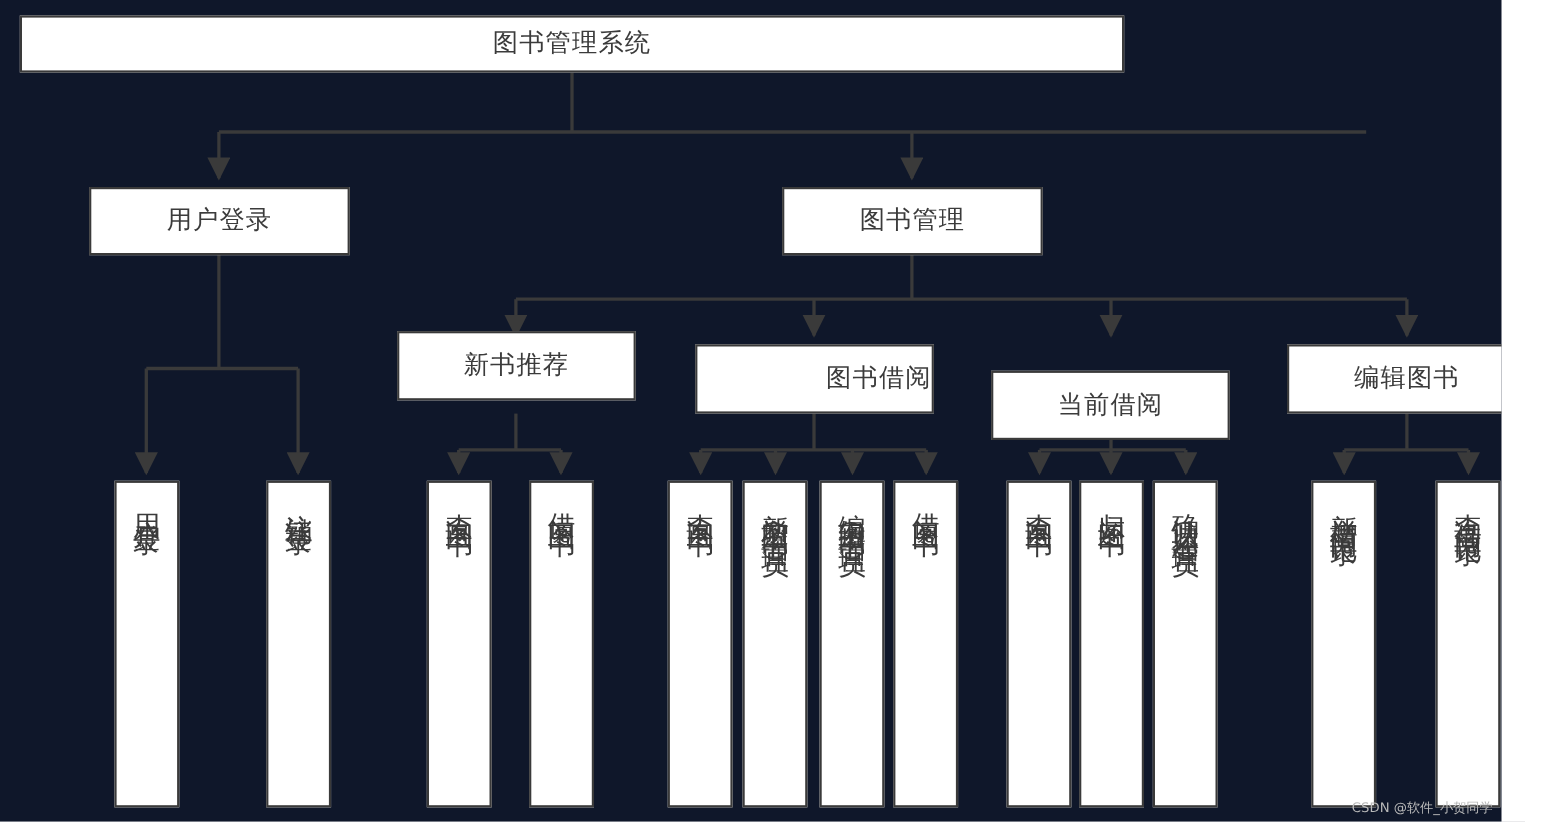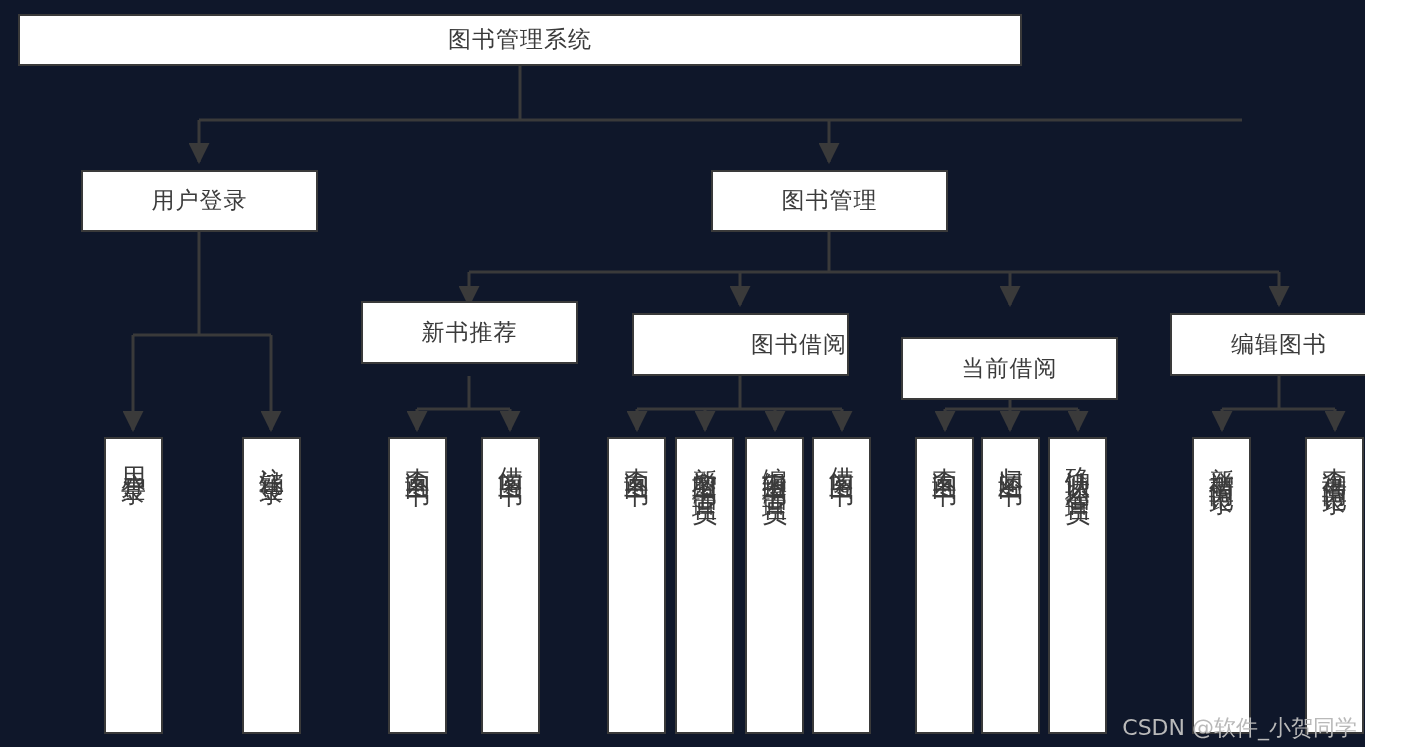--- a/index.html
+++ b/index.html
@@ -62,21 +62,21 @@
     text-orientation: upright;
     font-size: 25px;
     letter-spacing: 5px;
     line-height: 1;
     white-space: nowrap;
   }
   .watermark {
     position: absolute;
     right: 8px;
     bottom: 4px;
-    font-size: 22px;
+    font-size: 12px;
     color: #b9b9b9;
     z-index: 5;
     white-space: nowrap;
     font-family: "DejaVu Sans", "Liberation Sans", sans-serif;
     margin-top: 40px;
   }
 </style>
 </head>
 <body>
 

